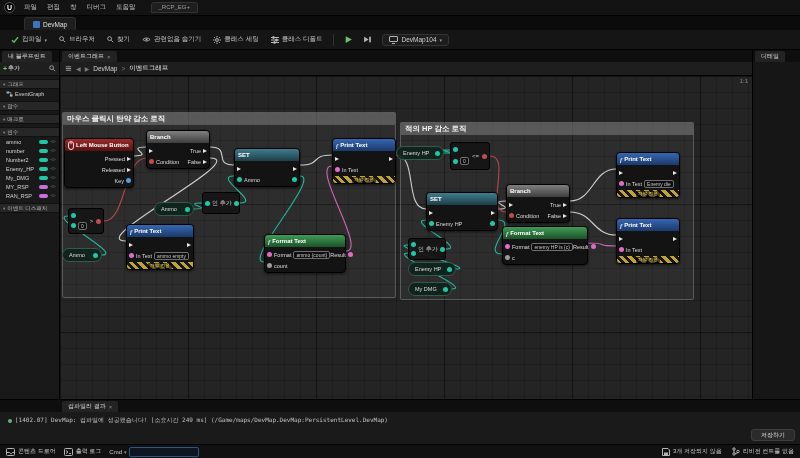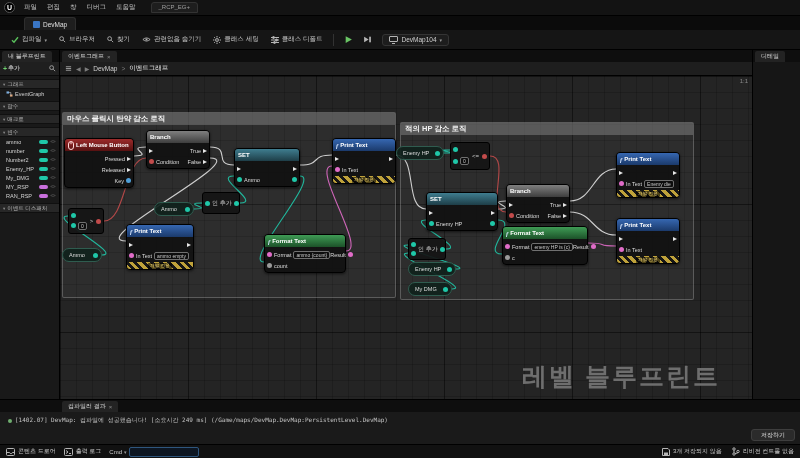--- a/index.html
+++ b/index.html
@@ -346,21 +346,20 @@
         </svg>
       </span>
     <span class="nav-arrow">◀</span>
     <span class="nav-arrow">▶</span>
     <span class="crumb-root">DevMap</span>
     <span class="crumb-sep">&gt;</span>
     <span class="crumb-cur">이벤트그래프</span>
   </div>
   <div class="canvas" id="canvas">
     <div class="zoom-label">1:1</div>
-    <div class="watermark" id="watermark" style="left: 462px; top: 284px;">레벨 블루프린트</div>
   <div class="comment" style="left: 2px; top: 36px; width: 334px; height: 186px;">
         <div class="comment-header">마우스 클릭시 탄약 감소 로직</div>
       </div>
       <div class="comment" style="left: 340px; top: 46px; width: 294px; height: 178px;">
         <div class="comment-header">적의 HP 감소 로직</div>
       </div>
       <svg class="wires" width="692" height="323">
         <path d="M 74 80 C 96 80, 64 71, 86 71" stroke="#e0e0e0" stroke-width="1.1" fill="none" opacity="0.9"></path>
         <path d="M 150 71 C 172 71, 152 89, 174 89" stroke="#e0e0e0" stroke-width="1.1" fill="none" opacity="0.9"></path>
         <path d="M 240 89 C 262 89, 250 79, 272 79" stroke="#e0e0e0" stroke-width="1.1" fill="none" opacity="0.9"></path>

